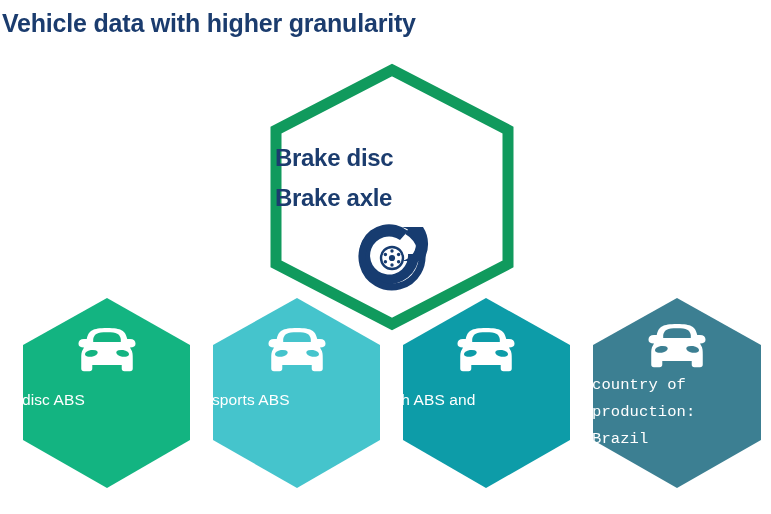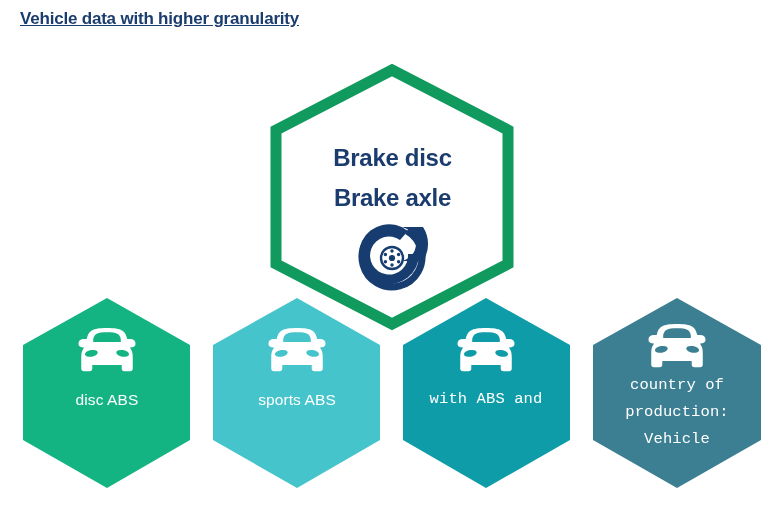--- a/index.html
+++ b/index.html
@@ -18,28 +18,27 @@
 
   #slide {
     position: absolute;
     inset: 0;
     background: #ffffff;
   }
 
   
   #page-title {
     position: absolute;
-    left: 20px;
+    left: 2px;
     top: 9px;
-    font-size: 17px;
+    font-size: 25px;
     font-weight: bold;
     color: #1B3C6E;
     letter-spacing: -0.2px;
     white-space: nowrap;
-    text-decoration: underline;
   }
 
   
   #hex-diagram {
     position: absolute;
     left: 0;
     top: 0;
     width: 771px;
     height: 514px;
   }
@@ -49,21 +48,21 @@
     left: 0;
     top: 0;
     width: 771px;
     height: 514px;
     overflow: visible;
   }
 
   
   .overlay {
     position: absolute;
-    text-align: center;
+    text-align: left;
     pointer-events: none;
   }
 
   #main-node-text {
     left: 275px;
     top: 138px;
     width: 235px;
     color: #1B3C6E;
     font-weight: bold;
     font-size: 24px;
@@ -75,21 +74,21 @@
     color: #ffffff;
     font-size: 15.5px;
     line-height: 27px;
     font-weight: normal;
     letter-spacing: 0.1px;
     white-space: nowrap;
   }
 
   #leaf-label-0 { left: 22px;  top: 386px; width: 170px; }
   #leaf-label-1 { left: 212px; top: 386px; width: 170px; }
-  #leaf-label-2 { left: 382px; top: 386px; width: 208px; font-family: Liberation Mono, monospace; }
+  #leaf-label-2 { left: 382px; top: 386px; width: 208px; }
   #leaf-label-3 { left: 592px; top: 372px; width: 170px; font-family: Liberation Mono, monospace; }
 
   .leaf-line { display: block; }
 </style>
 </head>
 <body>
 
 <div id="slide">
 
   <div id="page-title">Vehicle data with higher granularity</div>
@@ -193,17 +192,17 @@
       <span class="leaf-line">sports ABS</span>
     </div>
 
     <div class="overlay leaf-label" id="leaf-label-2">
       <span class="leaf-line">with ABS and</span>
     </div>
 
     <div class="overlay leaf-label" id="leaf-label-3">
       <span class="leaf-line">country of</span>
       <span class="leaf-line">production:</span>
-      <span class="leaf-line">Vehicle</span>
+      <span class="leaf-line">Brazil</span>
     </div>
 
   </div>
 </div>
 
 </body></html>

